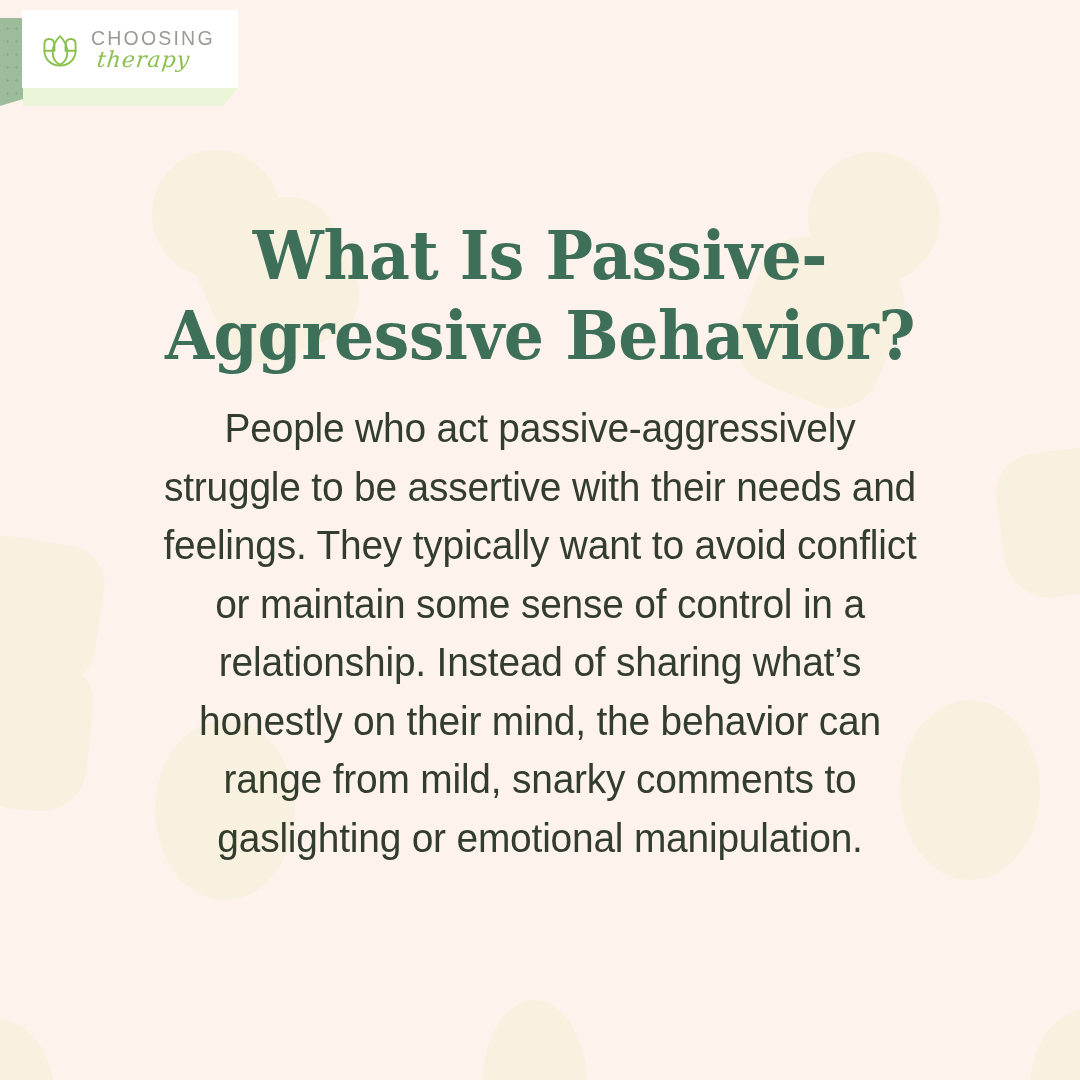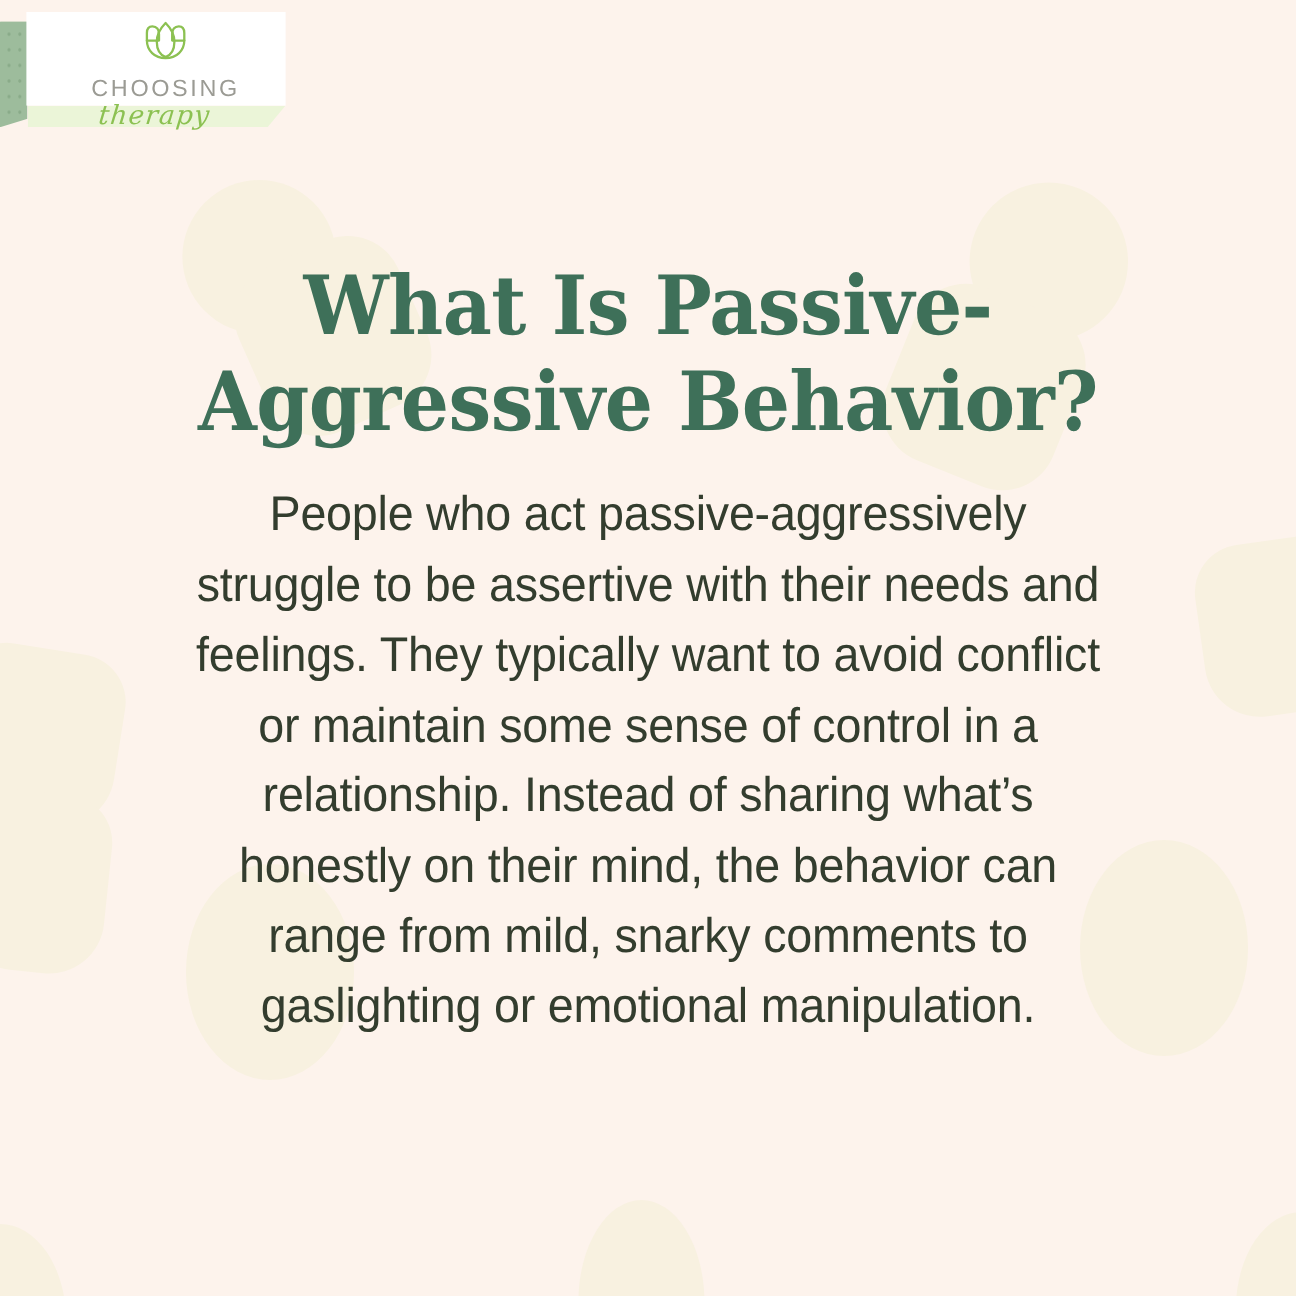--- a/index.html
+++ b/index.html
@@ -34,21 +34,20 @@
   #logo-badge {
     position:absolute;
     left:22px; top:10px;
     width:216px; height:78px;
     background:#FFFFFF;
     z-index:5;
     display:flex;
     align-items:center;
     padding-left:16px;
     gap:9px;
-    flex-direction:column;
   }
   #logo-fold {
     position:absolute;
     left:0px; top:18px;
     width:23px; height:88px;
     background:#9DBC9C;
     clip-path:polygon(0% 0%, 100% -20%, 100% 92%, 0% 100%);
     z-index:4;
   }
   #logo-fold::after{

